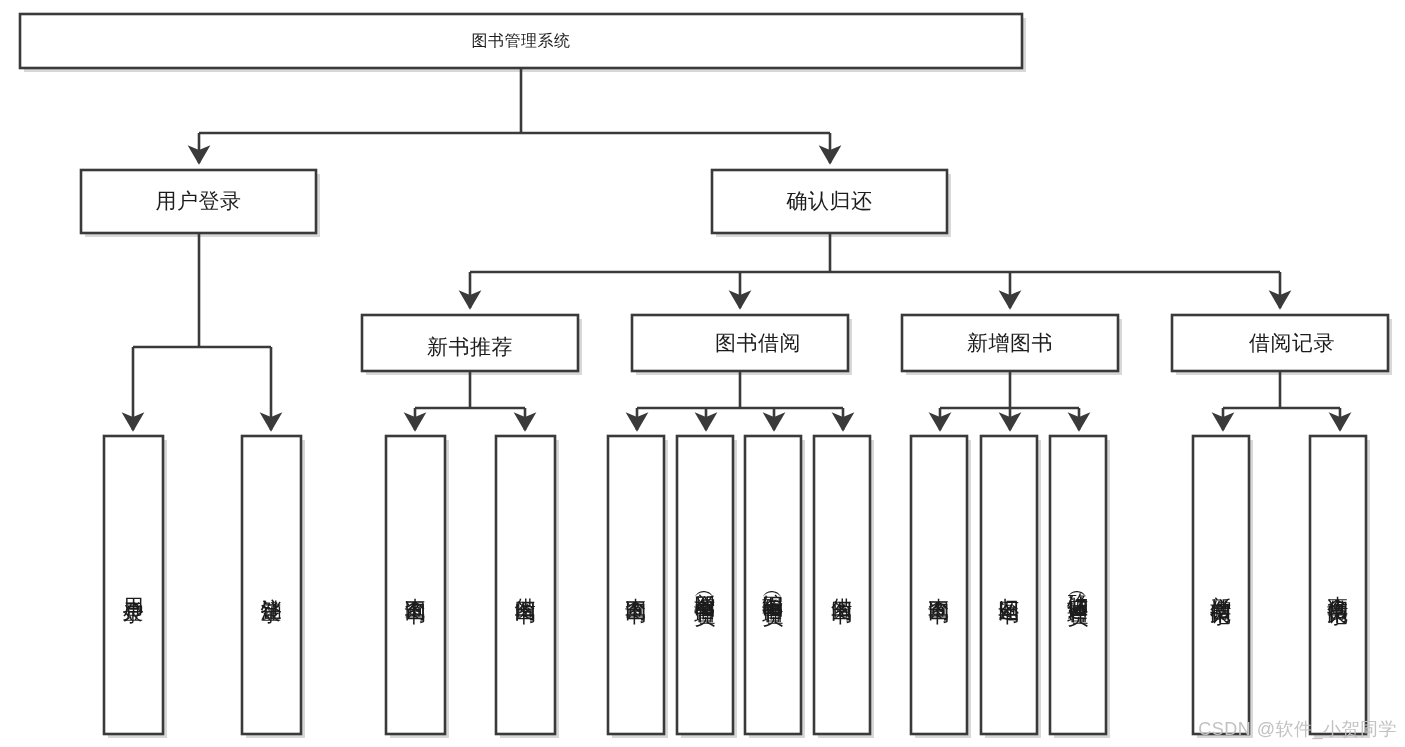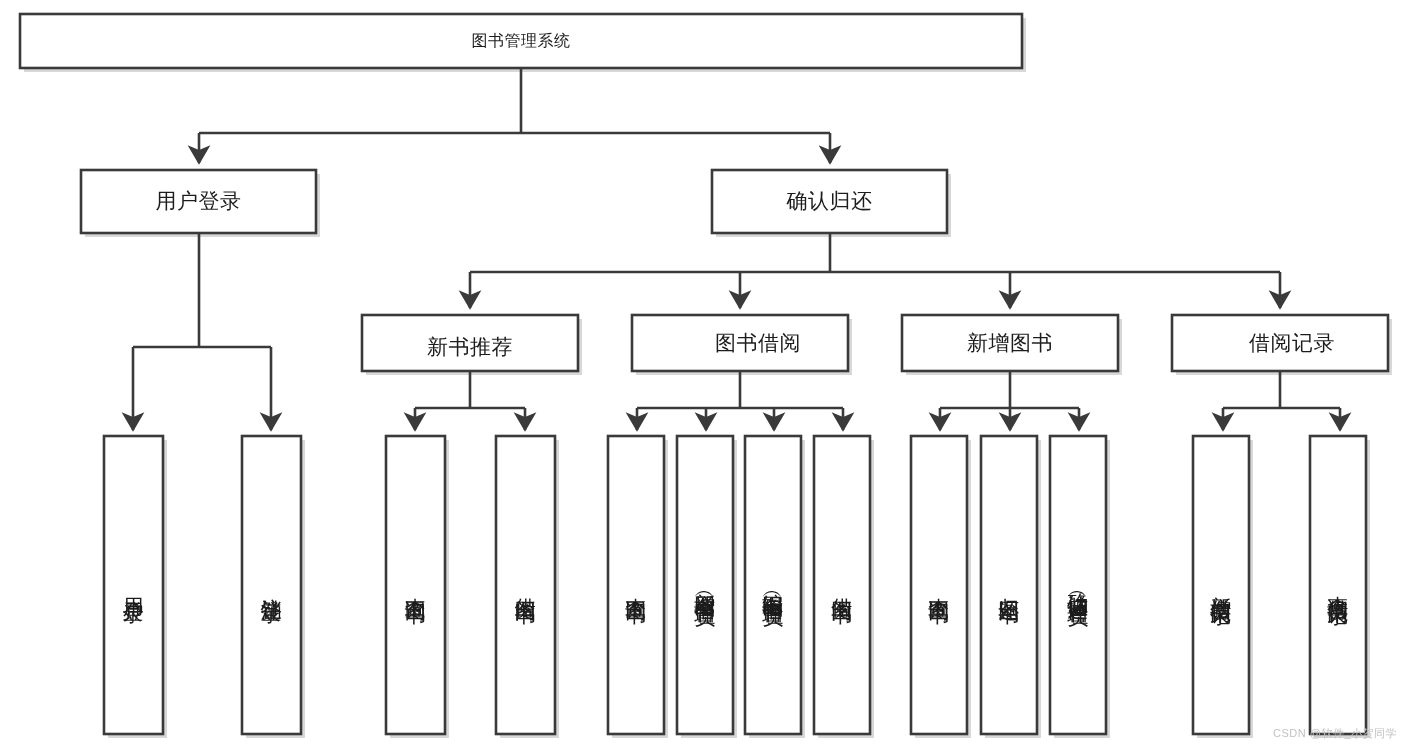--- a/index.html
+++ b/index.html
@@ -71,21 +71,21 @@
     text-orientation: upright;
     letter-spacing: 2px;
     white-space: nowrap;
     pointer-events: none;
   }
   .watermark {
     position: absolute;
     right: 8px;
     bottom: 6px;
     color: #c2c2c2;
-    font-size: 11px;
+    font-size: 18px;
     letter-spacing: 0.5px;
     white-space: nowrap;
   }
 </style>
 </head>
 <body>
 
 <div id="diagram-root">
 
   <svg class="diagram-canvas" viewBox="0 0 1405 747" xmlns="http://www.w3.org/2000/svg">

